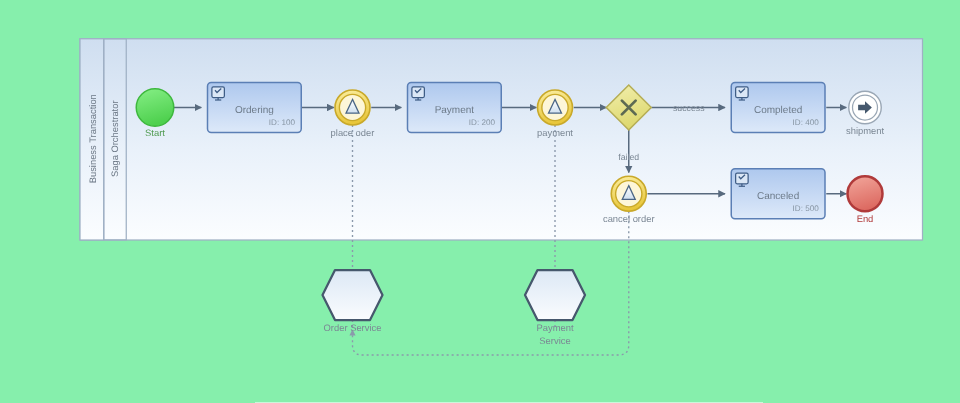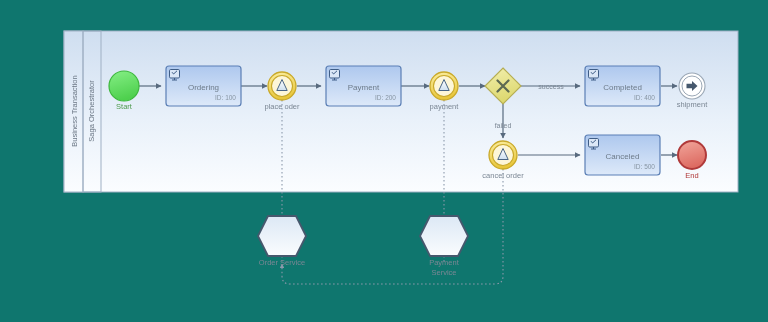--- a/index.html
+++ b/index.html
@@ -10,21 +10,21 @@
   body {
     width: 768px;
     height: 322px;
     font-family: "Liberation Sans", sans-serif;
     overflow: hidden;
   }
   #canvas {
     position: relative;
     width: 768px;
     height: 322px;
-    background: #0f766e;
+    background: #86efac;
   }
   svg.diagram {
     position: absolute;
     left: 0;
     top: 0;
     width: 768px;
     height: 322px;
   }
   .lbl {
     font-family: "Liberation Sans", sans-serif;

